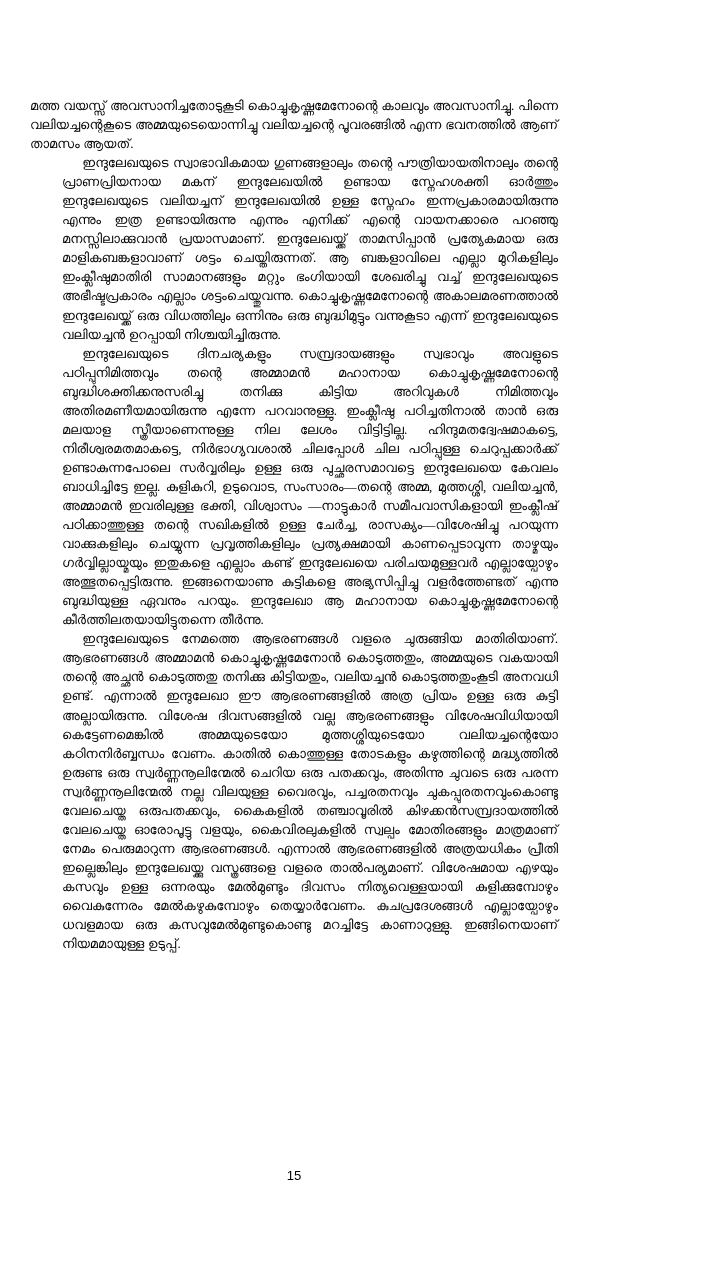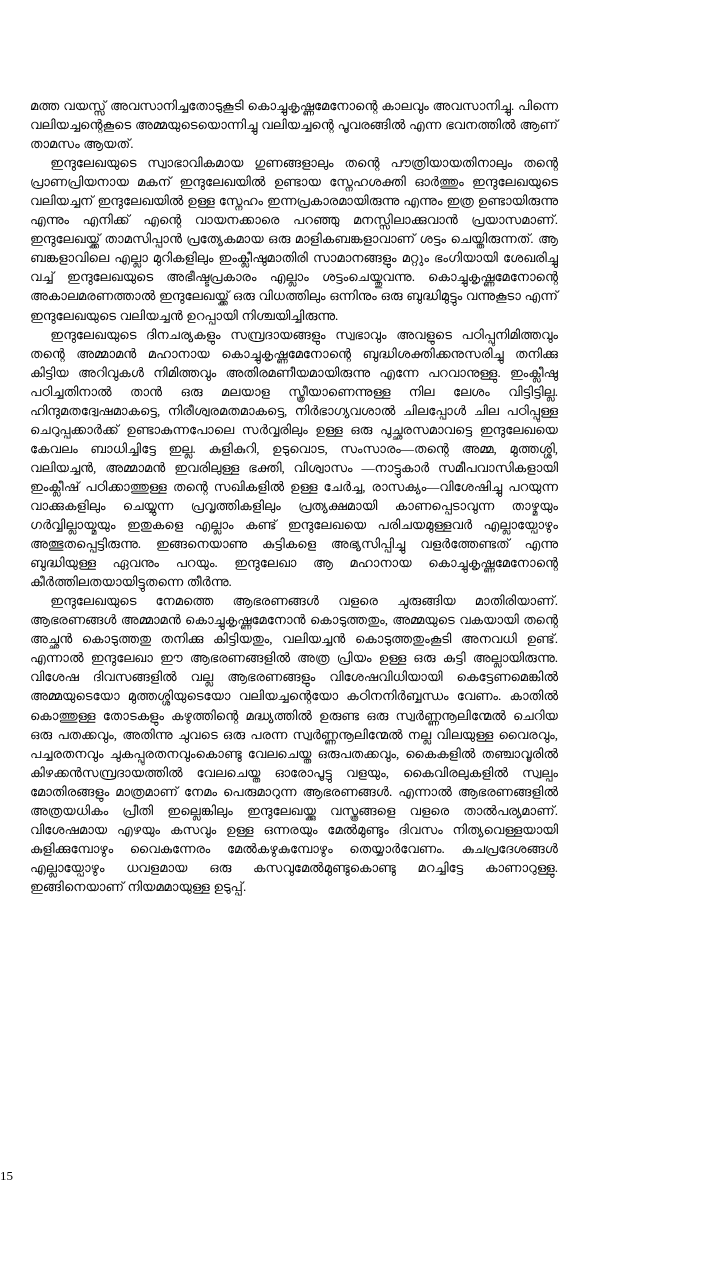--- a/index.html
+++ b/index.html
@@ -32,36 +32,38 @@
     margin: 0;
     font-size: 13.1px;
     line-height: 19.05px;
     text-align: justify;
     text-justify: inter-word;
     word-spacing: 0.02em;
     hyphens: none;
   }
   p.para.indent {
     text-indent: 1.55em;
+    margin-left: 32px;
   }
   p.para.flush {
     text-indent: 0;
   }
   
   p.para + p.para {
     margin-top: 0px;
   }
   .page-number {
     position: absolute;
     left: 0;
     right: 0;
     bottom: 96px;
+    text-align: center;
     font-size: 13.1px;
     line-height: 16px;
-    font-family: Liberation Serif, serif;
+    font-family: Liberation Sans, sans-serif;
   }
 </style>
 </head>
 <body>
 
 <div class="page">
 
   <div class="body-text">
     <p class="para flush">മത്ത വയസ്സ് അവസാനിച്ചതോടുകൂടി കൊച്ചുകൃഷ്ണമേനോന്റെ കാലവും അവസാനിച്ചു. പിന്നെ വലിയച്ചന്റെകൂടെ അമ്മയുടെയൊന്നിച്ചു വലിയച്ചന്റെ പൂവരങ്ങില്‍ എന്ന ഭവനത്തില്‍ ആണ് താമസം ആയത്.</p>
 

